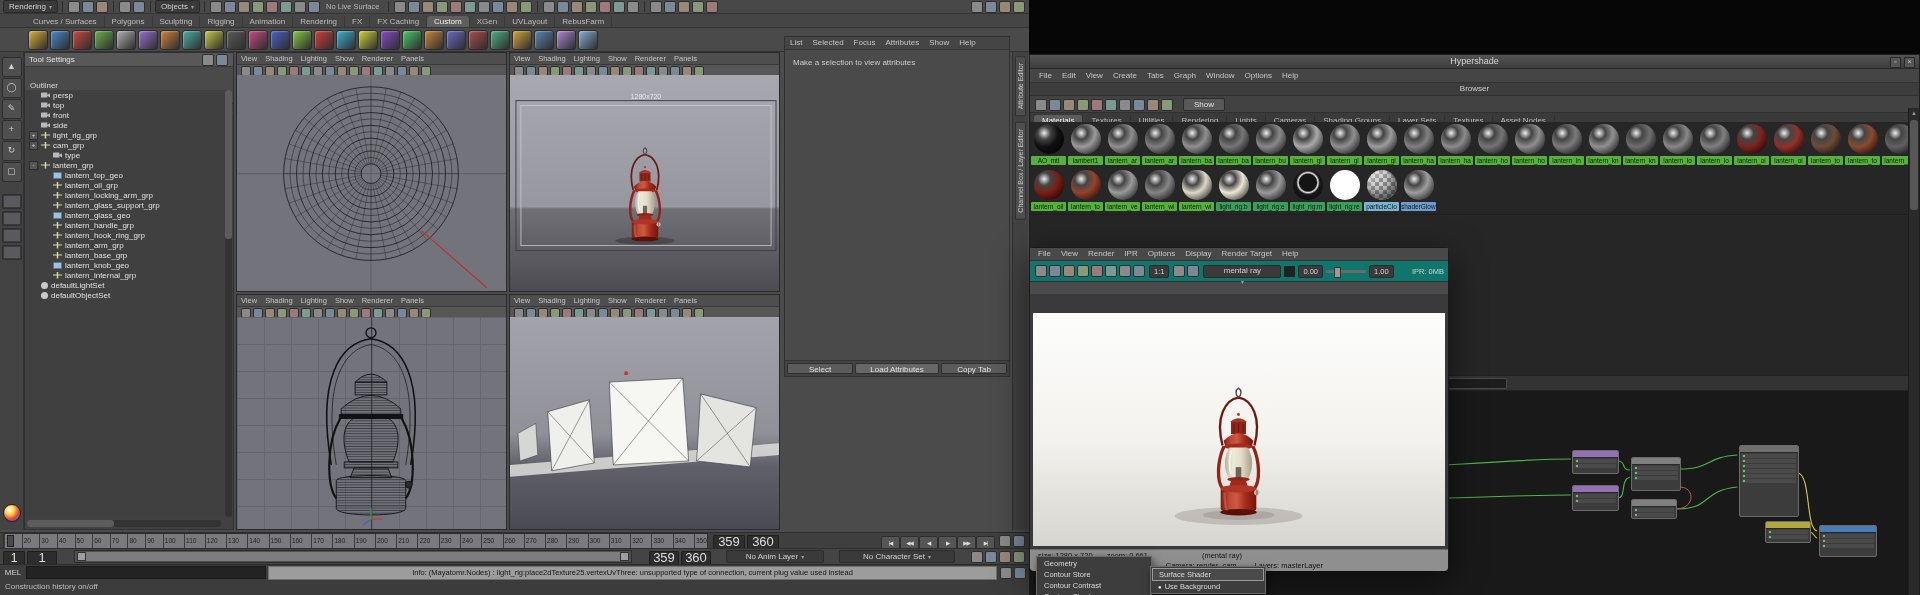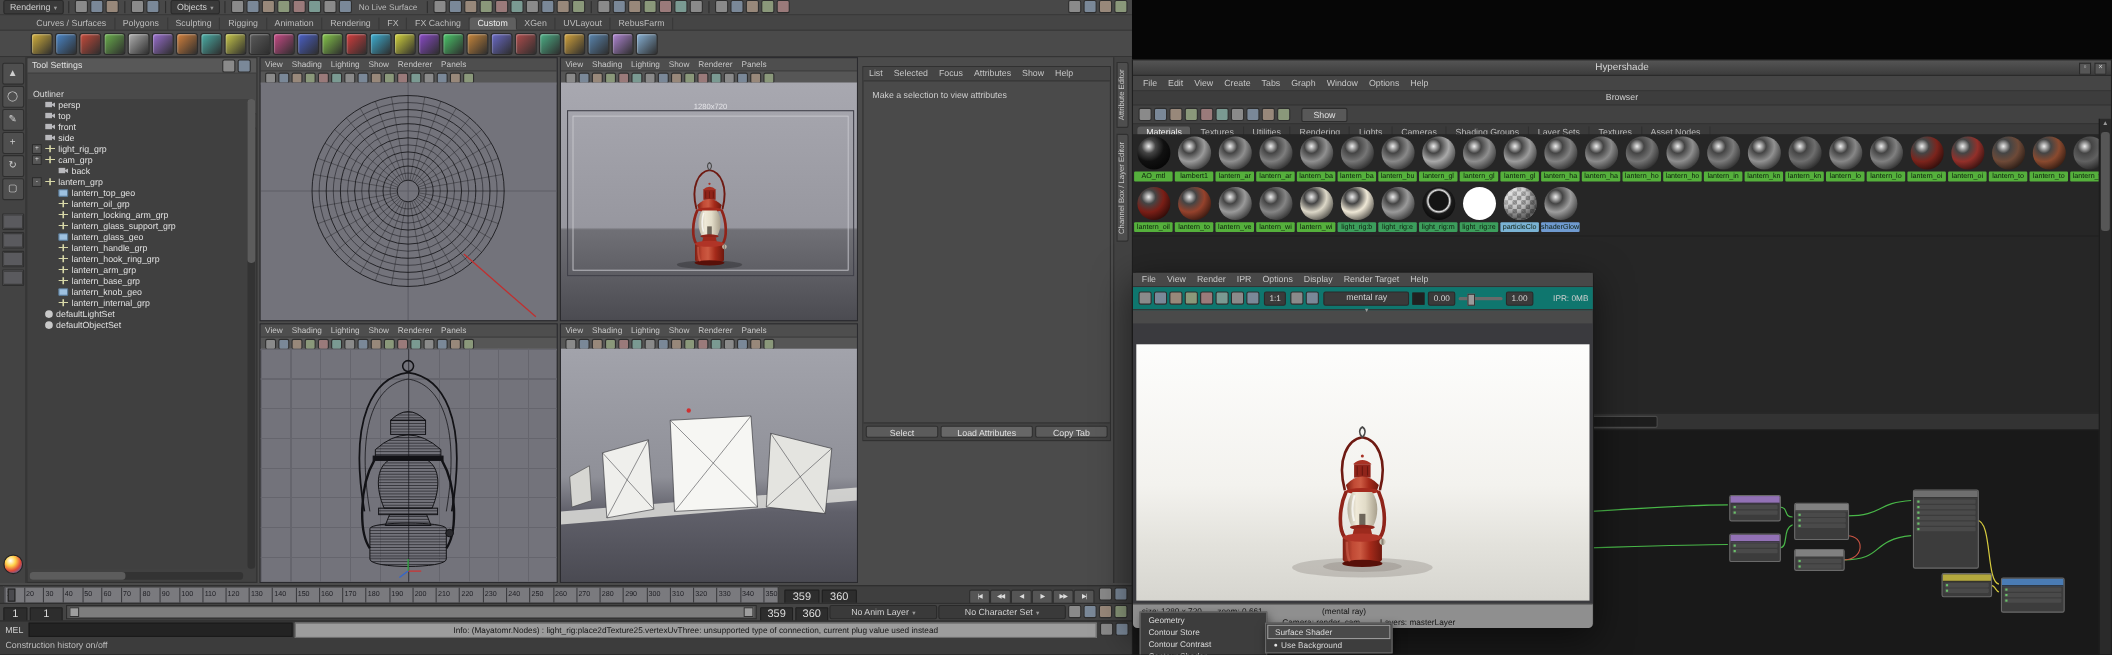--- a/index.html
+++ b/index.html
@@ -4,21 +4,21 @@
 <style>
   html,body{margin:0;padding:0;background:#060606;}
   #root{position:relative;width:1920px;height:595px;overflow:hidden;font-family:"Liberation Sans",sans-serif;color:#cccccc;-webkit-font-smoothing:antialiased;}
   .abs{position:absolute;}
   
   .pmenu{font-size:8px;color:#c6c6c6;padding:0 5px;line-height:12px;display:inline-block;cursor:default;}
   .s-ico{display:inline-block;width:10px;height:10px;margin:0 1px;border:1px solid #2e2e2e;border-radius:2px;vertical-align:middle;}
   .sep{display:inline-block;width:1px;height:11px;background:#2d2d2d;margin:0 4px;vertical-align:middle;}
   .dd{display:inline-flex;align-items:center;gap:3px;background:#3a3a3a;border:1px solid #2a2a2a;border-radius:2px;font-size:8px;color:#d2d2d2;padding:0 5px;height:11px;}
   .caret{font-size:6px;color:#9a9a9a;}
-  .num-field{display:inline-block;background:#2d2d2d;border:1px solid #1f1f1f;color:#dddddd;font-size:10px;text-align:center;line-height:12px;border-radius:1px;}
+  .num-field{display:inline-block;background:#2d2d2d;border:1px solid #1f1f1f;color:#dddddd;font-size:13px;text-align:center;line-height:12px;border-radius:1px;}
   
   #maya{left:0;top:0;width:1029px;height:595px;background:#4b4b4b;}
   #status-line{left:0;top:0;width:1029px;height:14px;background:#484848;border-bottom:1px solid #353535;display:flex;align-items:center;padding:0 3px;box-sizing:border-box;}
   .live{font-size:7.5px;color:#b8b8b8;margin:0 5px;white-space:nowrap;}
   .flex1{flex:1;}
   #shelf-tabs{left:0;top:14px;width:1029px;height:14px;background:#454545;border-bottom:1px solid #333;display:flex;align-items:flex-end;padding-left:26px;box-sizing:border-box;}
   .shelf-tab{font-size:8px;color:#bdbdbd;padding:1px 7px;border-right:1px solid #383838;cursor:default;}
   .shelf-tab.active{background:#5f5f5f;color:#f0f0f0;border-radius:3px 3px 0 0;}
   #shelf-icons{left:0;top:28px;width:1029px;height:24px;background:#4a4a4a;border-bottom:1px solid #323232;display:flex;align-items:center;gap:2px;padding-left:28px;box-sizing:border-box;}
   .shelf-ico{display:inline-block;width:18px;height:18px;border-radius:3px;border:1px solid #2c2c2c;box-shadow:inset 1px 1px 1px rgba(255,255,255,.25);}
@@ -52,36 +52,36 @@
   .vp-menubar .pmenu{font-size:7.5px;line-height:11px;padding:0 4px;}
   .vp-iconbar{height:11px;background:#565656;border-bottom:1px solid #3a3a3a;display:flex;align-items:center;padding-left:3px;}
   .vp-iconbar .s-ico{width:8px;height:8px;margin:0 1px;}
   .vp-canvas{position:absolute;left:0;top:22px;right:0;bottom:0;overflow:hidden;}
   .vp-canvas svg{position:absolute;left:0;top:0;width:100%;height:100%;}
   #vp-top-canvas{background:#73737b;}
   #vp-persp-canvas{background:linear-gradient(#a8a8b0 0%,#97979f 61%,#707076 62%,#4b4b51 100%);}
   #vp-front-canvas{background-color:#73737b;background-image:linear-gradient(to right,transparent 134px,#3d3d44 134px,#3d3d44 135px,transparent 135px),repeating-linear-gradient(to right,#65656d 0 1px,transparent 1px 27px),repeating-linear-gradient(to bottom,#65656d 0 1px,transparent 1px 27px);}
   #vp-uv-canvas{background:linear-gradient(#a2a3ab 0%,#8f9098 55%,#60606a 70%,#4a4a52 100%);}
   
-  #ae-panel{left:784px;top:60px;width:226px;height:341px;background:#4a4a4a;border:1px solid #313131;box-sizing:border-box;}
+  #ae-panel{left:784px;top:36px;width:226px;height:341px;background:#4a4a4a;border:1px solid #313131;box-sizing:border-box;}
   #ae-menus{height:12px;background:#454545;border-bottom:1px solid #363636;display:flex;align-items:center;}
   .ae-msg{font-size:8px;color:#cdcdcd;padding:8px 8px;}
   #ae-buttons{position:absolute;left:0;right:0;bottom:0;height:16px;display:flex;gap:2px;padding:2px;box-sizing:border-box;background:#424242;border-top:1px solid #333;}
   .ae-btn{background:#5b5b5b;border:1px solid #2f2f2f;border-radius:2px;font-size:8px;color:#e0e0e0;text-align:center;line-height:11px;flex:0 0 64px;}
   .ae-btn:nth-child(2){flex:1;background:#676767;}
   #side-tabs{left:1012px;top:52px;width:16px;height:478px;background:#424242;border-left:1px solid #313131;display:flex;flex-direction:column;gap:6px;padding-top:4px;box-sizing:border-box;}
   .side-tab{writing-mode:vertical-rl;transform:rotate(180deg);font-size:7px;color:#c8c8c8;background:#4e4e4e;border:1px solid #303030;border-radius:2px 0 0 2px;padding:6px 1px;margin:0 auto;}
   
   #time-row{left:0;top:532px;width:1029px;height:16px;background:#3f3f3f;border-top:1px solid #2c2c2c;display:flex;align-items:center;gap:3px;padding:0 3px;box-sizing:border-box;}
   #time-ruler{flex:1;height:14px;background:#7a7a7e;border:1px solid #2e2e2e;position:relative;display:flex;justify-content:space-between;overflow:hidden;}
   .tick{border-left:1px solid #3c3c40;padding-left:1px;font-size:6.5px;color:#1f1f24;line-height:14px;}
   #time-marker{position:absolute;left:3px;top:1px;bottom:1px;width:5px;background:#4a4a4e;border:1px solid #222;}
   .tr-btn{display:inline-block;width:17px;height:12px;background:#555;border:1px solid #2e2e2e;border-radius:2px;color:#ddd;font-size:5.5px;line-height:12px;text-align:center;letter-spacing:-1px;}
   #time-fields .num-field{width:30px;margin-left:2px;}
-  #range-row{left:0;top:548px;width:1029px;height:16px;background:#444;border-top:1px solid #2e2e2e;display:flex;align-items:center;gap:1px;padding:0 3px;box-sizing:border-box;}
+  #range-row{left:0;top:548px;width:1029px;height:16px;background:#444;border-top:1px solid #2e2e2e;display:flex;align-items:center;gap:15px;padding:0 3px;box-sizing:border-box;}
   #range-left .num-field:first-child{width:20px;} #range-left .num-field{width:28px;margin-right:2px;}
   #range-right .num-field{width:28px;margin-left:2px;}
   #range-track{flex:1;height:11px;background:#515151;border:1px solid #2c2c2c;position:relative;}
   #range-fill{position:absolute;left:2px;right:2px;top:1px;bottom:1px;background:#7d7d7d;}
   .range-handle{position:absolute;top:1px;bottom:1px;width:7px;background:#9e9e9e;border:1px solid #333;}
   
   #cmd-row{left:0;top:564px;width:1029px;height:16px;background:#3c3c3c;border-top:1px solid #2a2a2a;display:flex;align-items:center;gap:2px;padding:0 2px;box-sizing:border-box;}
   #mel-label{font-size:8px;color:#cfcfcf;width:22px;text-align:center;}
   #mel-input{width:238px;height:11px;background:#232323;border:1px solid #1a1a1a;}
   #info-bar{flex:1;height:12px;background:#9c9c9c;border:1px solid #6e6e6e;color:#151515;font-size:7.5px;line-height:12px;text-align:center;white-space:nowrap;overflow:hidden;}
@@ -323,21 +323,21 @@
             <span class="o-label">light_rig_grp</span>
           </div>
           <div class="o-row" style="padding-left: 4px;">
             <span class="o-exp">+</span>
             <span class="o-ico ico-group"></span>
             <span class="o-label">cam_grp</span>
           </div>
           <div class="o-row" style="padding-left: 16px;">
             <span class="o-exp" style="visibility: hidden;"></span>
             <span class="o-ico ico-camera"></span>
-            <span class="o-label">back</span>
+            <span class="o-label">type</span>
           </div>
           <div class="o-row" style="padding-left: 4px;">
             <span class="o-exp">-</span>
             <span class="o-ico ico-group"></span>
             <span class="o-label">lantern_grp</span>
           </div>
           <div class="o-row" style="padding-left: 16px;">
             <span class="o-exp" style="visibility: hidden;"></span>
             <span class="o-ico ico-mesh"></span>
             <span class="o-label">lantern_top_geo</span>

